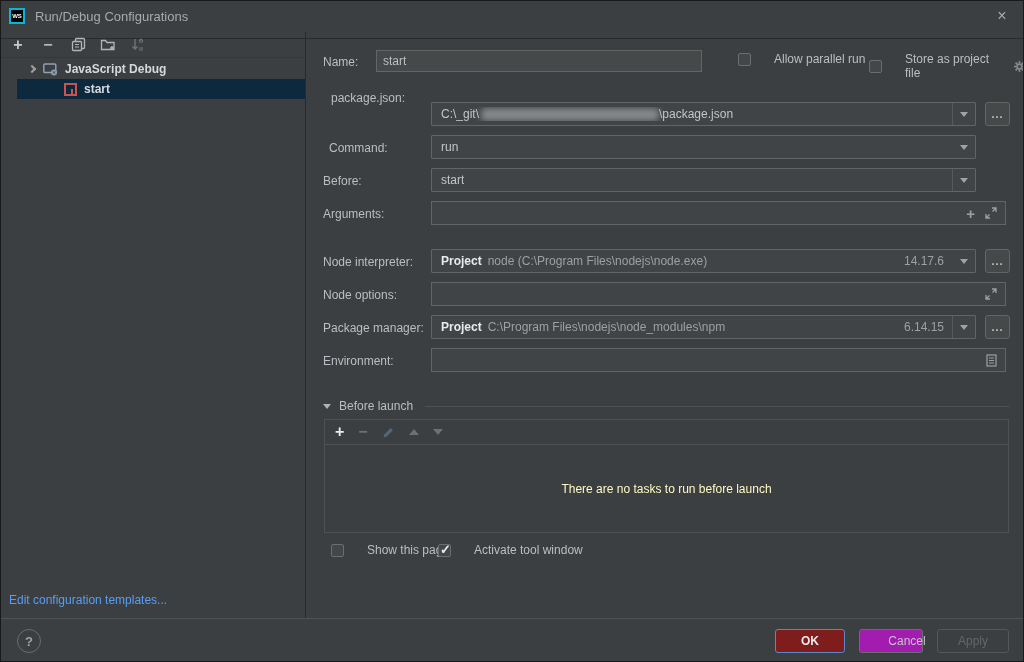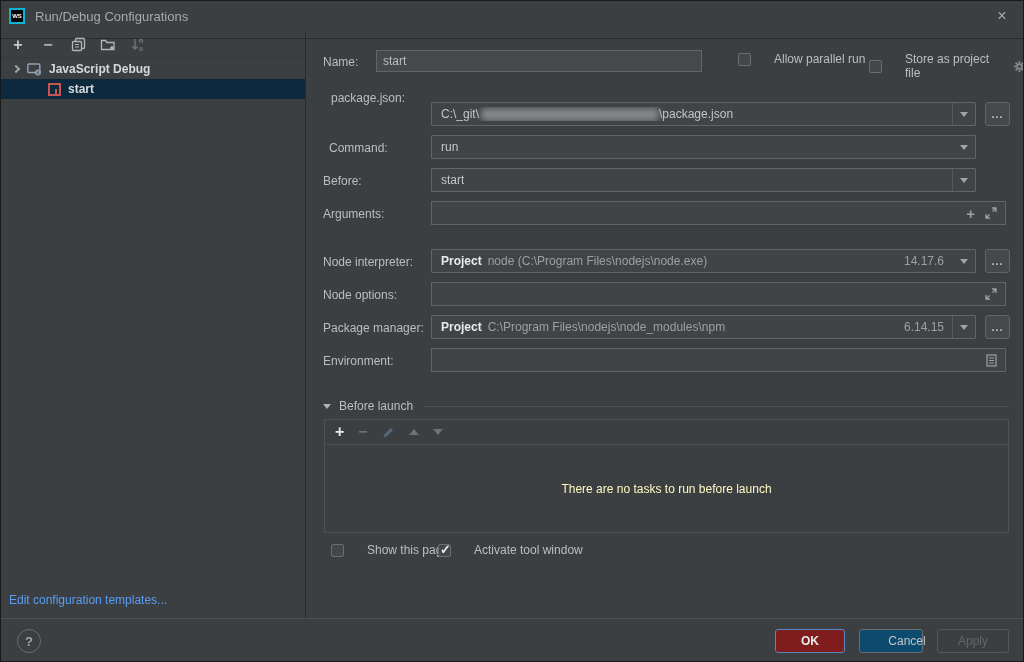--- a/index.html
+++ b/index.html
@@ -16,21 +16,21 @@
 
   
   .sidebar { position:absolute; left:0; top:31px; width:305px; height:586px; border-right:1px solid #2a2a2a; }
   .side-toolbar { position:absolute; left:0; top:0; width:100%; height:26px; border-bottom:1px solid #353839; display:flex; align-items:center; gap:12px; padding-left:8px; }
   .tb-btn { width:18px; height:18px; display:flex; align-items:center; justify-content:center; cursor:pointer; }
   .glyph-plus { color:#c7cacd; font-size:16px; font-weight:bold; line-height:1; }
   .glyph-minus { color:#b2b5b8; font-size:16px; font-weight:bold; line-height:1; }
   .dim { opacity:.45; }
 
   .tree { position:absolute; left:0; top:27px; width:100%; }
-  .tree-row { position:relative; height:20px; display:flex; align-items:center; cursor:pointer; }
+  .tree-row { position:relative; height:20px; display:flex; align-items:center; cursor:pointer;margin-left:16px; }
   .tree-row.selected { background:#0d293e; }
   .chev { width:8px; height:8px; display:inline-block; }
   .chev-right { margin-left:12px; border:solid #9da0a2; border-width:0 2px 2px 0; width:6px; height:6px; transform:rotate(-45deg); }
   .chev-down  { margin-left:12px; border:solid #9da0a2; border-width:0 2px 2px 0; width:6px; height:6px; transform:rotate(45deg); }
   .tree-label { font-weight:bold; color:#d6d9dc; margin-left:7px; }
   .npm-ico { position:relative; width:13px; height:13px; border:2px solid #c75450; margin-left:8px; flex:0 0 auto; }
   .npm-ico::after { content:""; position:absolute; right:2px; top:4px; width:2px; height:7px; background:#c75450; }
   .jsdebug-ico { position:relative; width:15px; height:13px; margin-left:8px; flex:0 0 auto; }
   .edit-templates { position:absolute; left:8px; top:561px; color:#589df6; cursor:pointer; }
 
@@ -64,21 +64,21 @@
   .tasks-toolbar { height:25px; border-bottom:1px solid #515151; display:flex; align-items:center; gap:14px; padding-left:10px; }
   .tri-up-s { width:0; height:0; border-left:5px solid transparent; border-right:5px solid transparent; border-bottom:6px solid #6d7174; }
   .tri-down-s { width:0; height:0; border-left:5px solid transparent; border-right:5px solid transparent; border-top:6px solid #6d7174; }
   .tasks-empty { height:88px; display:flex; align-items:center; justify-content:center; color:#fef9c3; }
 
   
   .bottombar { position:absolute; left:0; top:617px; width:100%; height:45px; border-top:1px solid #515151; background:#3c3f41; }
   .help-btn { position:absolute; left:16px; top:10px; width:24px; height:24px; border:1px solid #6a6d6f; border-radius:50%; color:#9fa3a5; font-size:13px; font-weight:bold; display:flex; align-items:center; justify-content:center; cursor:pointer; }
   .btn { position:absolute; top:10px; height:24px; border-radius:3px; font-size:12px; display:flex; align-items:center; justify-content:center; cursor:pointer; font-family:"Liberation Sans",sans-serif; }
   .btn-ok { left:774px; width:70px; background:#7f1d1d; border:1px solid #5a87c5; color:#e8eaec; font-weight:bold; }
-  .btn-cancel { left:858px; width:64px; background:#0c4a6e; border:1px solid #6b6e70; color:#c3c6c9;padding-left:32px; }
+  .btn-cancel { left:858px; width:64px; background:#a21caf; border:1px solid #6b6e70; color:#c3c6c9;padding-left:32px; }
   .btn-apply { left:936px; width:72px; background:transparent; border:1px solid #55585a; color:#63666a; }
 
   svg { display:block; }
 </style>
 </head>
 <body>
 
 <div id="window">
 
   <div class="titlebar">

